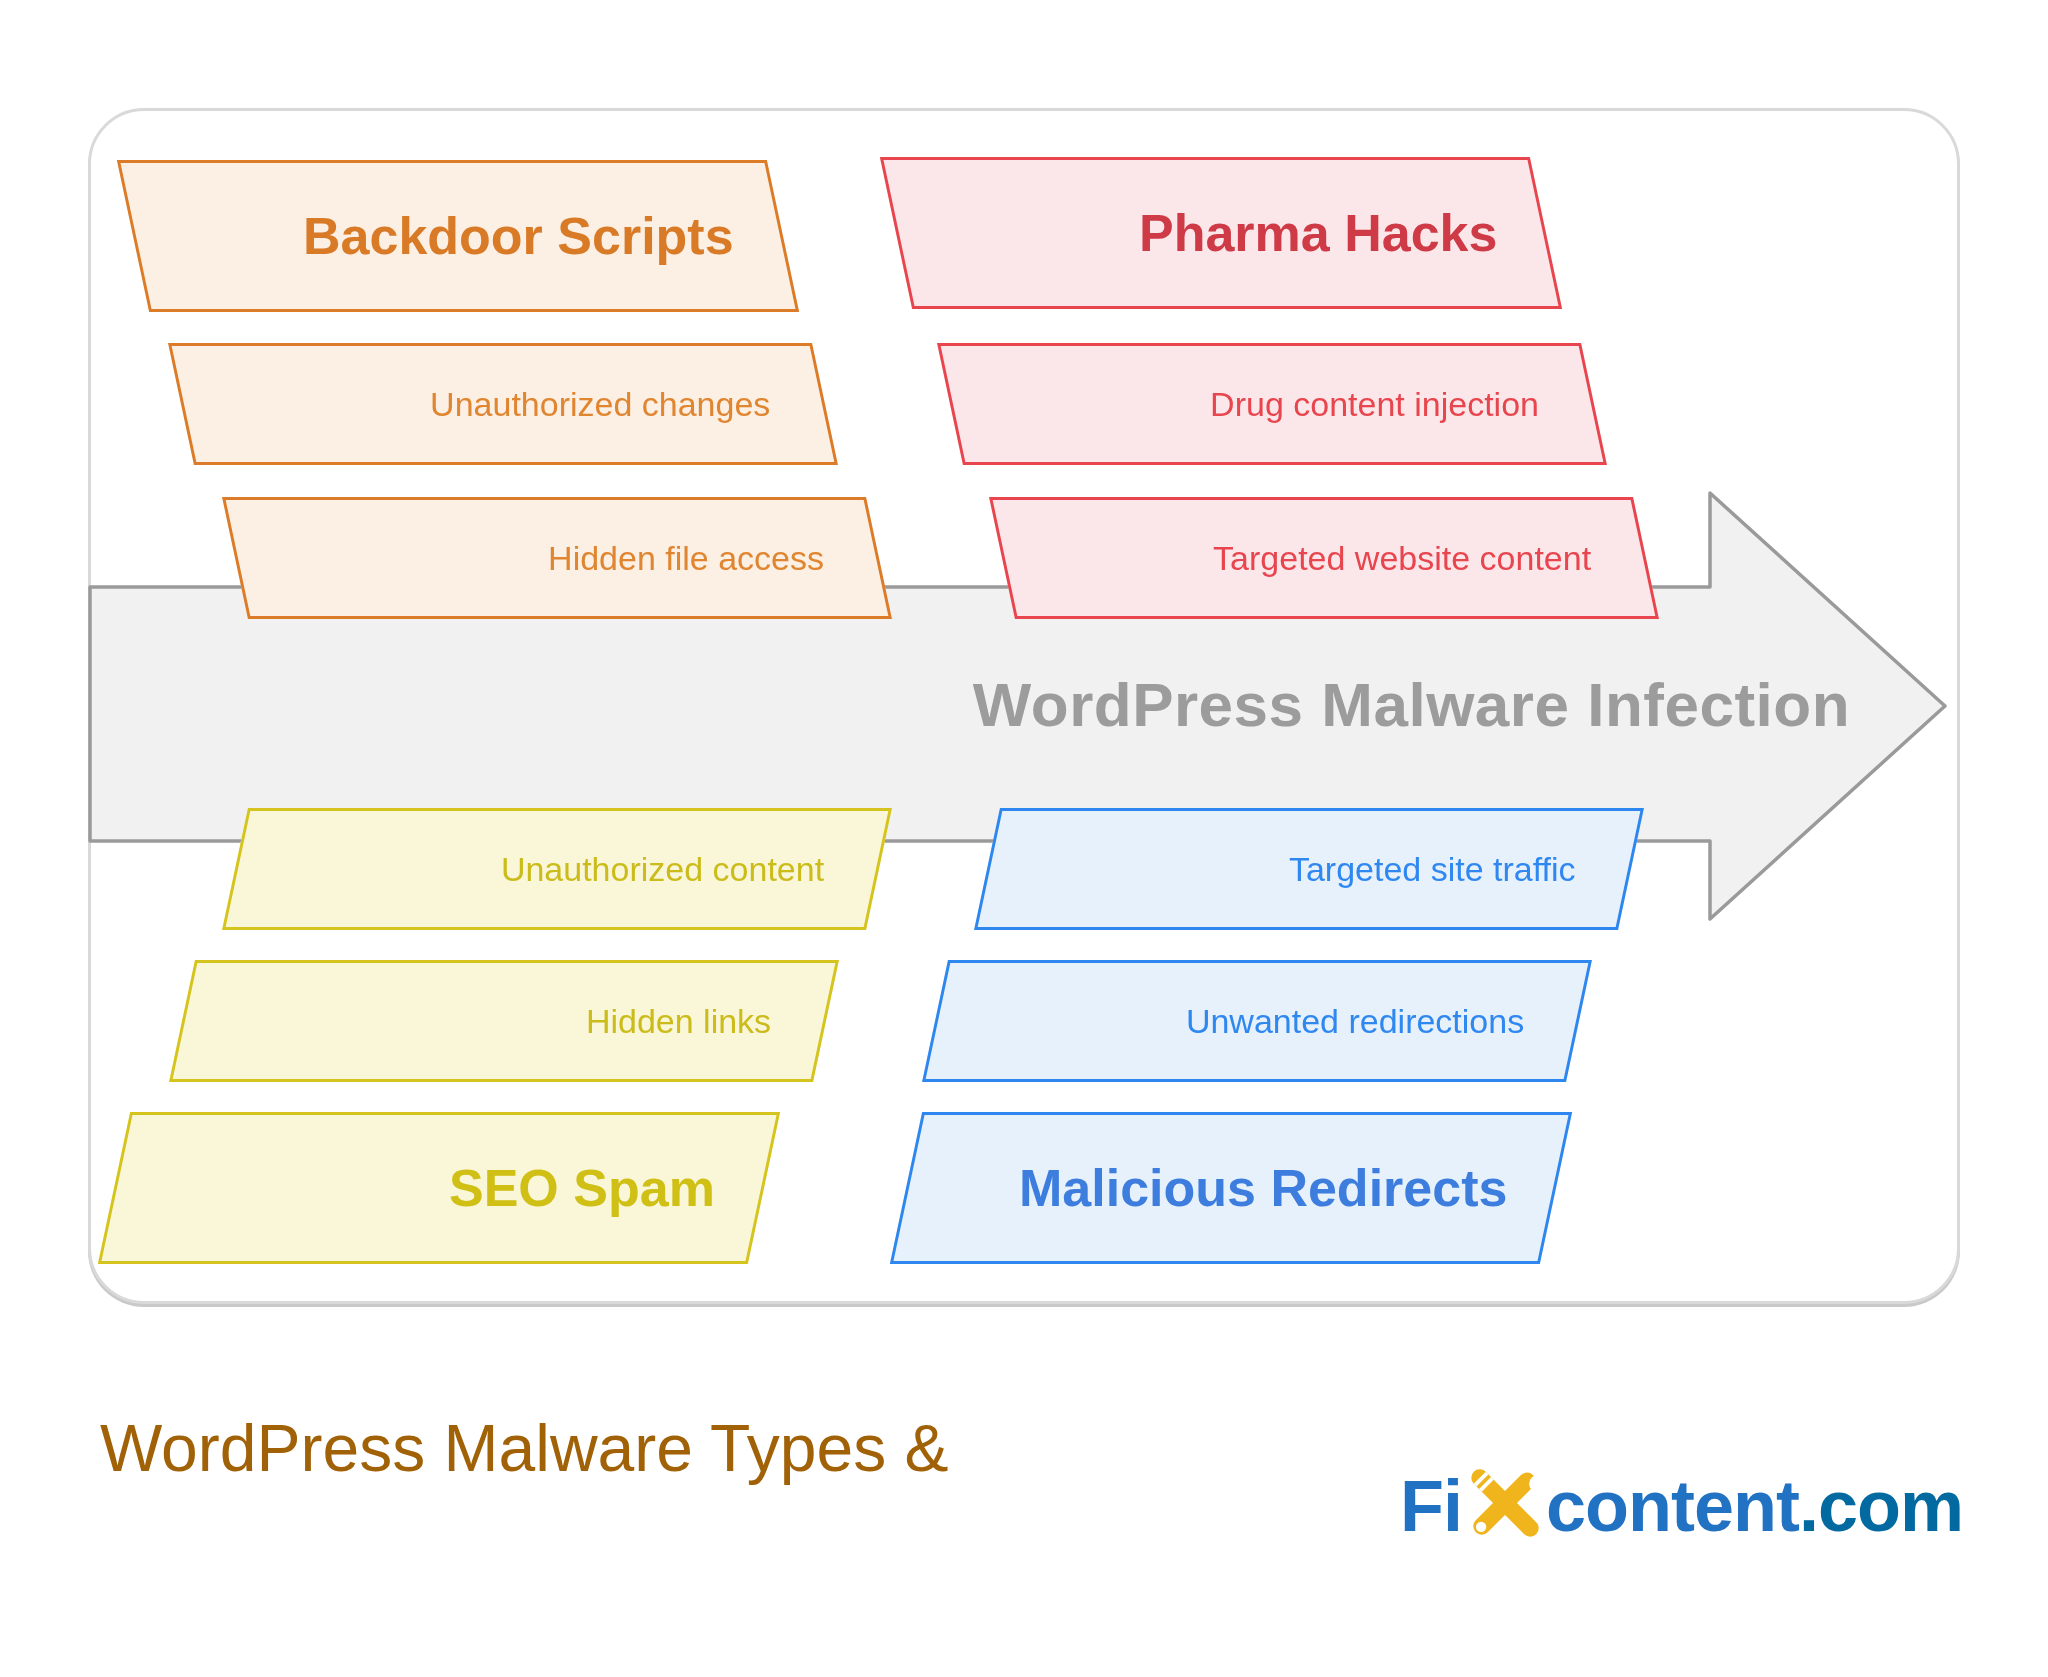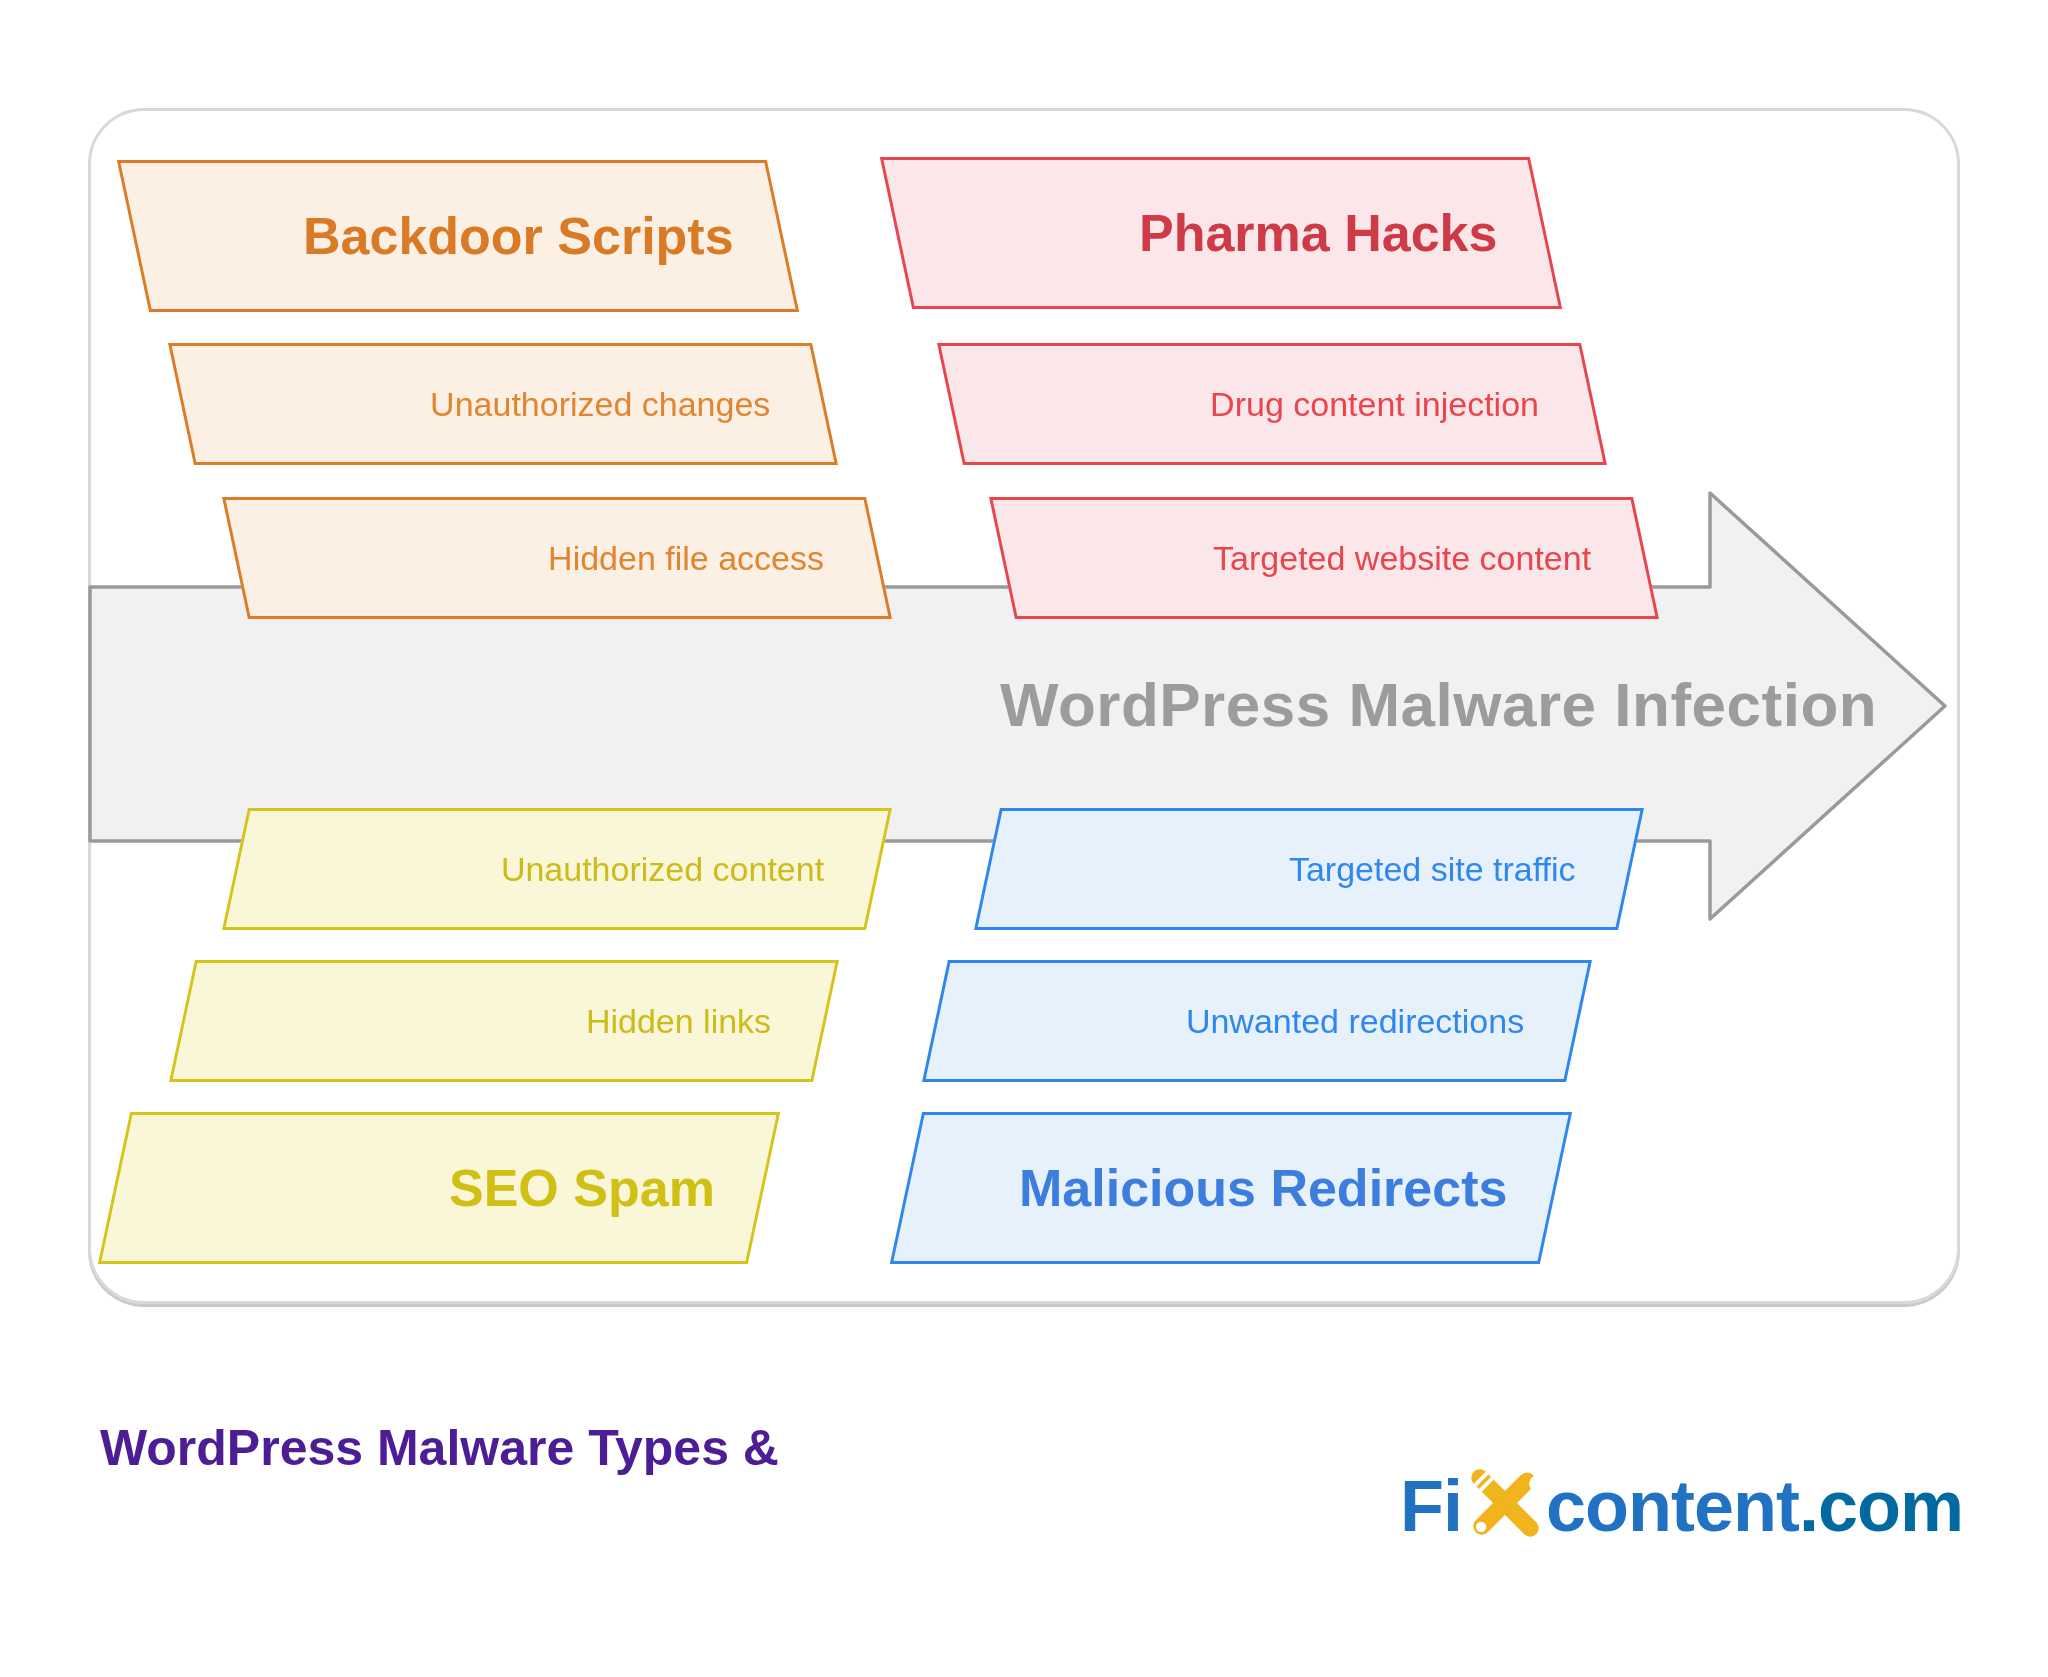--- a/index.html
+++ b/index.html
@@ -9,22 +9,22 @@
   }
   
   #frame{
     position:absolute;left:88px;top:108px;width:1872px;height:1196px;
     border:3px solid #d9d9d9;border-radius:56px;box-sizing:border-box;
     box-shadow:0 3px 0 #c9c9c9;background:#ffffff;z-index:0;
   }
   
   #arrow-svg{position:absolute;left:0;top:0;width:2048px;height:1677px;z-index:1;pointer-events:none;}
   #arrow-label{
-    position:absolute;left:1000px;top:669px;width:900px;z-index:1;
-    text-align:left;font-size:62px;font-weight:700;color:#9c9c9c;letter-spacing:.5px;
+    position:absolute;left:950px;top:669px;width:900px;z-index:1;
+    text-align:right;font-size:62px;font-weight:700;color:#9c9c9c;letter-spacing:.5px;
   }
   
   .shape{
     position:absolute;border:3px solid;box-sizing:border-box;z-index:2;
     display:flex;align-items:center;justify-content:flex-end;
   }
   .top{transform:skewX(12deg);}  .top .txt{transform:skewX(-12deg);}
   .bot{transform:skewX(-12deg);} .bot .txt{transform:skewX(12deg);}
   .row{font-size:34px;font-weight:500;padding-right:52px;}
   .header{font-size:52px;font-weight:700;padding-right:46px;}
@@ -41,21 +41,21 @@
   #p-r2{left:1002px;top:497px;width:644px;height:122px;}
   #s-r1{left:235px;top:808px;width:644px;height:122px;}
   #s-r2{left:182px;top:960px;width:644px;height:122px;}
   #s-h {left:114px;top:1112px;width:650px;height:152px;}
   #m-r1{left:987px;top:808px;width:644px;height:122px;}
   #m-r2{left:935px;top:960px;width:644px;height:122px;}
   #m-h {left:906px;top:1112px;width:650px;height:152px;}
   
   #title{
     position:absolute;left:100px;top:1398px;width:960px;z-index:2;
-    font-size:50px;line-height:100px;font-weight:700;color:#4c1d95;
+    font-size:66px;line-height:100px;font-weight:400;color:#a16207;
   }
   #logo{
     position:absolute;left:1388px;top:1450px;height:112px;z-index:2;
     display:flex;align-items:center;font-weight:700;font-size:72px;letter-spacing:-1px;margin-left:12px;
   }
   #logo .lblue{color:#2272c3;} #logo .lamber{color:#0369a1;}
   #logo svg{width:94px;height:94px;margin:0 -6px 6px -4px;}
 </style>
 </head>
 <body>

